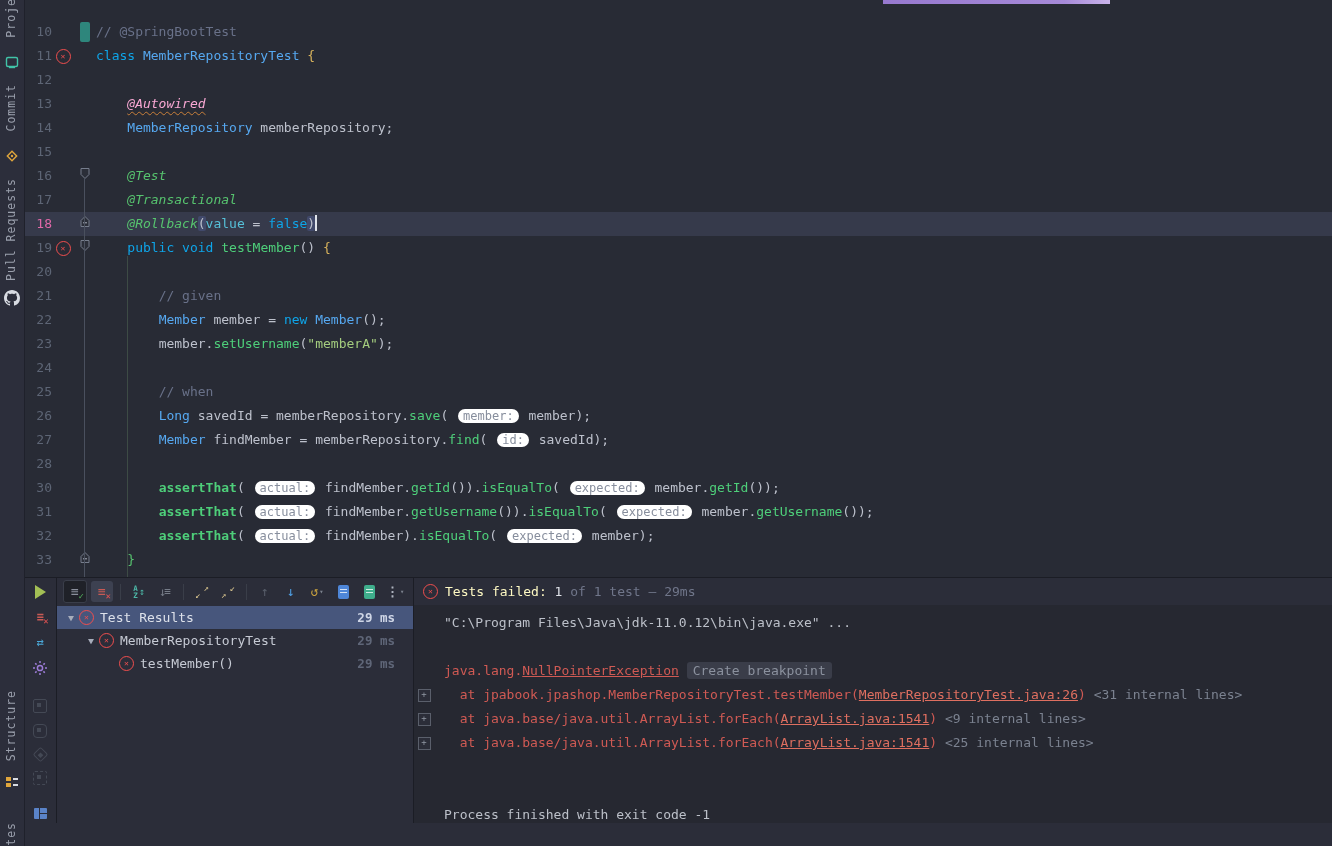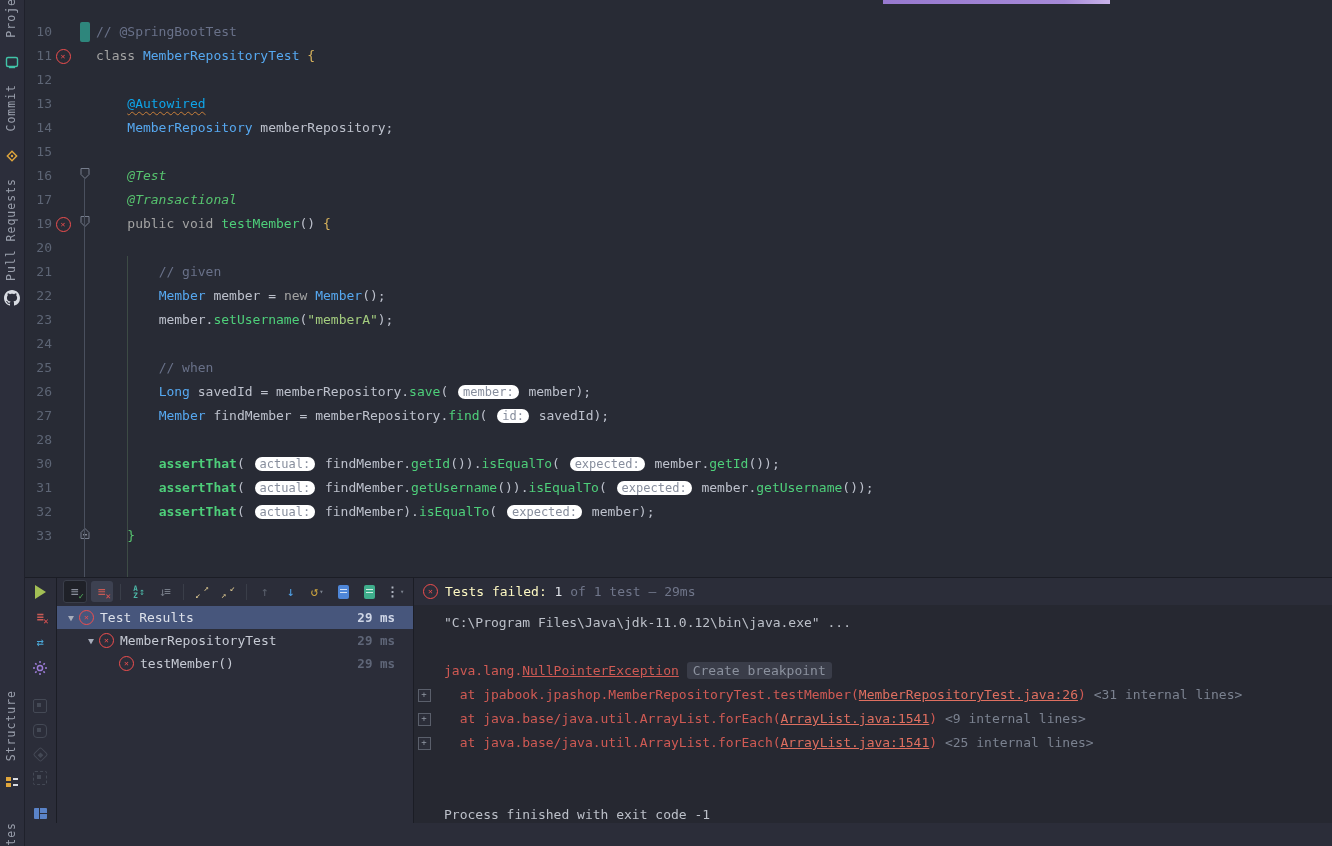--- a/index.html
+++ b/index.html
@@ -24,24 +24,24 @@
   .eicon{width:22px;display:flex;align-items:center;justify-content:center;}
   .efold{width:22px;display:flex;align-items:center;justify-content:center;position:relative;}
   .ecode{flex:1;}
   .err-ico{display:inline-block;width:13px;height:13px;border-radius:50%;border:1.5px solid #f04e4e;
            color:#f04e4e;font-size:8px;line-height:13px;text-align:center;font-weight:bold;}
   .gitmark{width:10px;height:20px;background:#2f9d8f;border-radius:2px;opacity:.8;}
   
   #fold-line{position:absolute;left:60px;top:162px;width:1px;height:404px;background:#4a505e;pointer-events:none;}
   #indent-guide{position:absolute;left:103px;top:240px;width:1px;height:326px;background:#3d4b45;pointer-events:none;}
   
-  .tp{color:#bdc1cc}.tk{color:#a3a3a3}.tt{color:#56a8f0}.tm{color:#4ecf7a}
+  .tp{color:#bdc1cc}.tk{color:#0ea5e9}.tt{color:#56a8f0}.tm{color:#4ecf7a}
   .tmb{color:#4ecf7a;font-weight:bold}.tc{color:#697189}
   .ta{color:#57c46f;font-style:italic}
-  .taw{color:#0ea5e9;text-decoration:underline wavy #c87f3a 1px;text-underline-offset:3px;text-align:right;}
+  .taw{color:#f9a8d4;font-style:italic;text-decoration:underline wavy #c87f3a 1px;text-underline-offset:3px;text-align:right;}
   .ts{color:#a3cc7e}.tb{color:#d8b35c}.tbg{color:#57c46f}.tat{color:#56c0d8}
   .tx{background:#41496b;border-radius:2px;}
   .th{background:#ffffff;color:#878e9d;border-radius:8px;padding:0 5px;margin:0 2px;font-size:12px;}
   .tcaret{display:inline-block;width:2px;height:16px;background:#dfe3ea;vertical-align:-3px;}
   
   #runpanel{position:absolute;left:24px;top:577px;width:1308px;height:269px;background:#2b2d39;border-top:1px solid #1b1d25;}
   #run-header{height:23px;display:flex;align-items:center;border-bottom:1px solid #1b1d25;background:#2b2d39;}
   #run-label{margin-left:7px;color:#a8adbb;}
   #run-tab{margin-left:12px;height:23px;display:flex;align-items:center;gap:7px;padding:0 10px;background:#20222c;
     background-image:radial-gradient(rgba(130,140,170,.14) 1px,transparent 1px);background-size:3px 3px;cursor:default;}
@@ -157,20 +157,24 @@
         <div class="eline"><div class="egut"><div class="enum">10</div><div class="eicon"></div><div class="efold"><span class="gitmark"></span></div></div><div class="ecode"><span class="tc">// @SpringBootTest</span></div></div>
         <div class="eline"><div class="egut"><div class="enum">11</div><div class="eicon"><span class="err-ico">✕</span></div><div class="efold"></div></div><div class="ecode"><span class="tk">class</span><span class="tp"> </span><span class="tt">MemberRepositoryTest</span><span class="tp"> </span><span class="tb">{</span></div></div>
         <div class="eline"><div class="egut"><div class="enum">12</div><div class="eicon"></div><div class="efold"></div></div><div class="ecode"></div></div>
         <div class="eline"><div class="egut"><div class="enum">13</div><div class="eicon"></div><div class="efold"></div></div><div class="ecode"><span class="tp">    </span><span class="taw">@Autowired</span></div></div>
         <div class="eline"><div class="egut"><div class="enum">14</div><div class="eicon"></div><div class="efold"></div></div><div class="ecode"><span class="tp">    </span><span class="tt">MemberRepository</span><span class="tp"> memberRepository;</span></div></div>
         <div class="eline"><div class="egut"><div class="enum">15</div><div class="eicon"></div><div class="efold"></div></div><div class="ecode"></div></div>
         <div class="eline"><div class="egut"><div class="enum">16</div><div class="eicon"></div><div class="efold"><span><svg width="12" height="13">
                   <path d="M2 1.5h8v6L6 11.5 2 7.5z" fill="#2b2e38" stroke="#767d8c"></path>
                 </svg></span></div></div><div class="ecode"><span class="tp">    </span><span class="ta">@Test</span></div></div>
         <div class="eline"><div class="egut"><div class="enum">17</div><div class="eicon"></div><div class="efold"></div></div><div class="ecode"><span class="tp">    </span><span class="ta">@Transactional</span></div></div>
+        <div class="eline current"><div class="egut"><div class="enum curnum">18</div><div class="eicon"></div><div class="efold"><span><svg width="12" height="13">
+                  <path d="M2 11.5h8v-6L6 1.5 2 5.5z" fill="#2b2e38" stroke="#767d8c"></path>
+                  <line x1="4" y1="7.8" x2="8" y2="7.8" stroke="#aab0bc"></line>
+                </svg></span></div></div><div class="ecode"><span class="tp">    </span><span class="ta">@Rollback</span><span class="tx">(</span><span class="tat">value</span><span class="tp"> = </span><span class="tk">false</span><span class="tx">)</span><span class="tcaret"></span></div></div>
         <div class="eline"><div class="egut"><div class="enum">19</div><div class="eicon"><span class="err-ico">✕</span></div><div class="efold"><span><svg width="12" height="13">
                   <path d="M2 1.5h8v6L6 11.5 2 7.5z" fill="#2b2e38" stroke="#767d8c"></path>
                 </svg></span></div></div><div class="ecode"><span class="tp">    </span><span class="tk">public</span><span class="tp"> </span><span class="tk">void</span><span class="tp"> </span><span class="tm">testMember</span><span class="tp">() </span><span class="tb">{</span></div></div>
         <div class="eline"><div class="egut"><div class="enum">20</div><div class="eicon"></div><div class="efold"></div></div><div class="ecode"></div></div>
         <div class="eline"><div class="egut"><div class="enum">21</div><div class="eicon"></div><div class="efold"></div></div><div class="ecode"><span class="tp">        </span><span class="tc">// given</span></div></div>
         <div class="eline"><div class="egut"><div class="enum">22</div><div class="eicon"></div><div class="efold"></div></div><div class="ecode"><span class="tp">        </span><span class="tt">Member</span><span class="tp"> member = </span><span class="tk">new</span><span class="tp"> </span><span class="tt">Member</span><span class="tp">();</span></div></div>
         <div class="eline"><div class="egut"><div class="enum">23</div><div class="eicon"></div><div class="efold"></div></div><div class="ecode"><span class="tp">        </span><span class="tp">member.</span><span class="tm">setUsername</span><span class="tp">(</span><span class="ts">"memberA"</span><span class="tp">);</span></div></div>
         <div class="eline"><div class="egut"><div class="enum">24</div><div class="eicon"></div><div class="efold"></div></div><div class="ecode"></div></div>
         <div class="eline"><div class="egut"><div class="enum">25</div><div class="eicon"></div><div class="efold"></div></div><div class="ecode"><span class="tp">        </span><span class="tc">// when</span></div></div>
         <div class="eline"><div class="egut"><div class="enum">26</div><div class="eicon"></div><div class="efold"></div></div><div class="ecode"><span class="tp">        </span><span class="tt">Long</span><span class="tp"> savedId = memberRepository.</span><span class="tm">save</span><span class="tp">( </span><span class="th">member:</span><span class="tp"> member);</span></div></div>

